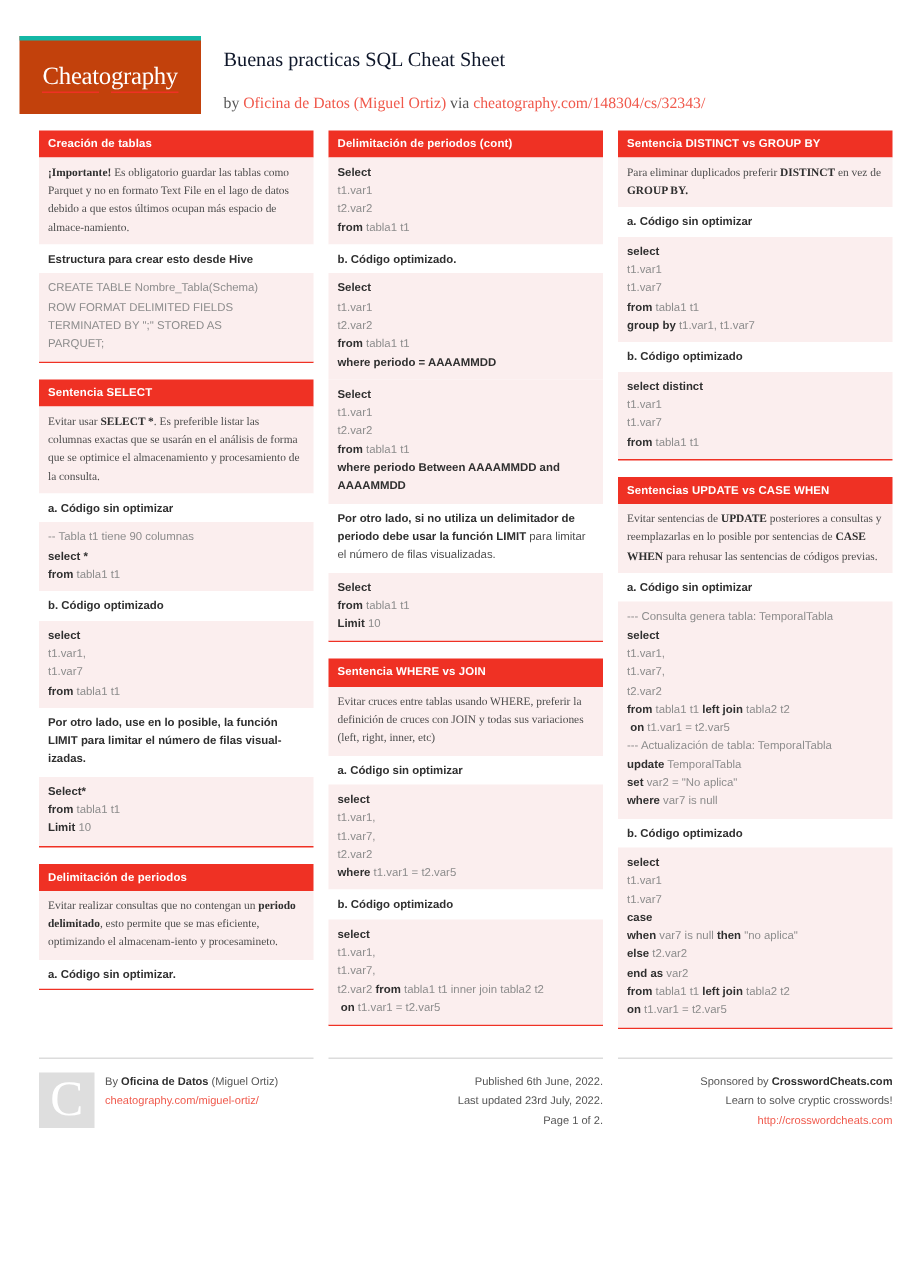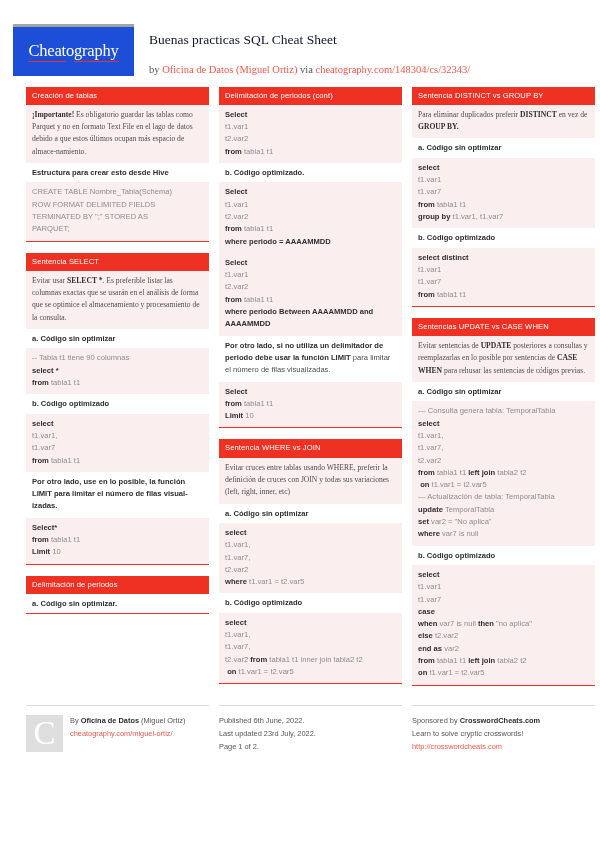--- a/index.html
+++ b/index.html
@@ -24,22 +24,22 @@
   }
   .masthead {
     display: flex;
     align-items: flex-start;
     padding-top: 24px;
     padding-bottom: 10px;
   }
   .logo-box {
     width: 121px;
     height: 49px;
-    background: #1d4ed8;
-    border-top: 3px solid #a3a3a3;
+    background: #c2410c;
+    border-top: 3px solid #14b8a6;
     position: relative;
     flex: 0 0 auto;
     margin-right: 15px;
   }
   .logo-text {
     position: absolute;
     left: 0;
     right: 0;
     top: 14px;
     text-align: center;
@@ -86,21 +86,21 @@
   }
 
   .block {
     margin-bottom: 11px;
     border-bottom: 1.6px solid #ef3124;
   }
   .block-title {
     background: #ef3124;
     color: #ffffff;
     font-size: 7.6px;
-    font-weight: normal;
+    font-weight: bold;
     padding: 4px 6px 4px 6px;
     line-height: 1.35;
     letter-spacing: 0.1px;
   }
   .row {
     padding: 4px 6px 5px 6px;
     font-size: 7.6px;
     line-height: 1.62;
   }
   .row.shade {
@@ -153,20 +153,21 @@
     flex: 0 0 183px;
     border-top: 1px solid #dcdcdc;
     padding-top: 9px;
     font-size: 7.4px;
     line-height: 1.75;
     color: #555555;
     display: flex;
   }
   .fcol.mid, .fcol.right {
     display: block;
+    text-align: right;
   }
   .c-badge {
     width: 37px;
     height: 37px;
     background: #dedede;
     color: #ffffff;
     font-family: "Liberation Serif", serif;
     font-size: 33px;
     line-height: 36px;
     text-align: center;
@@ -230,20 +231,21 @@
           </div>
           <div class="row prose plain"><b>Por otro lado, use en lo posible, la función LIMIT para limitar el número de filas visual-izadas.</b></div>
           <div class="code">
             <span class="ln"><span class="kw">Select*</span></span>
             <span class="ln"><span class="kw">from</span> tabla1 t1</span>
             <span class="ln"><span class="kw">Limit</span> 10</span>
           </div>
         </div>
         <div class="block">
           <div class="block-title">Delimitación de periodos</div>
+          <div class="row prose shade">Evitar realizar consultas que no contengan un <b>periodo delimitado</b>, esto permite que se mas eficiente, optimizando el almacenam-iento y procesamineto.</div>
           <div class="lbl">a. Código sin optimizar.</div>
         </div>
       </div>
       <div class="col">
         <div class="block">
           <div class="block-title">Delimitación de periodos (cont)</div>
           <div class="code">
             <span class="ln"><span class="kw">Select</span></span>
             <span class="ln">t1.var1</span>
             <span class="ln">t2.var2</span>

